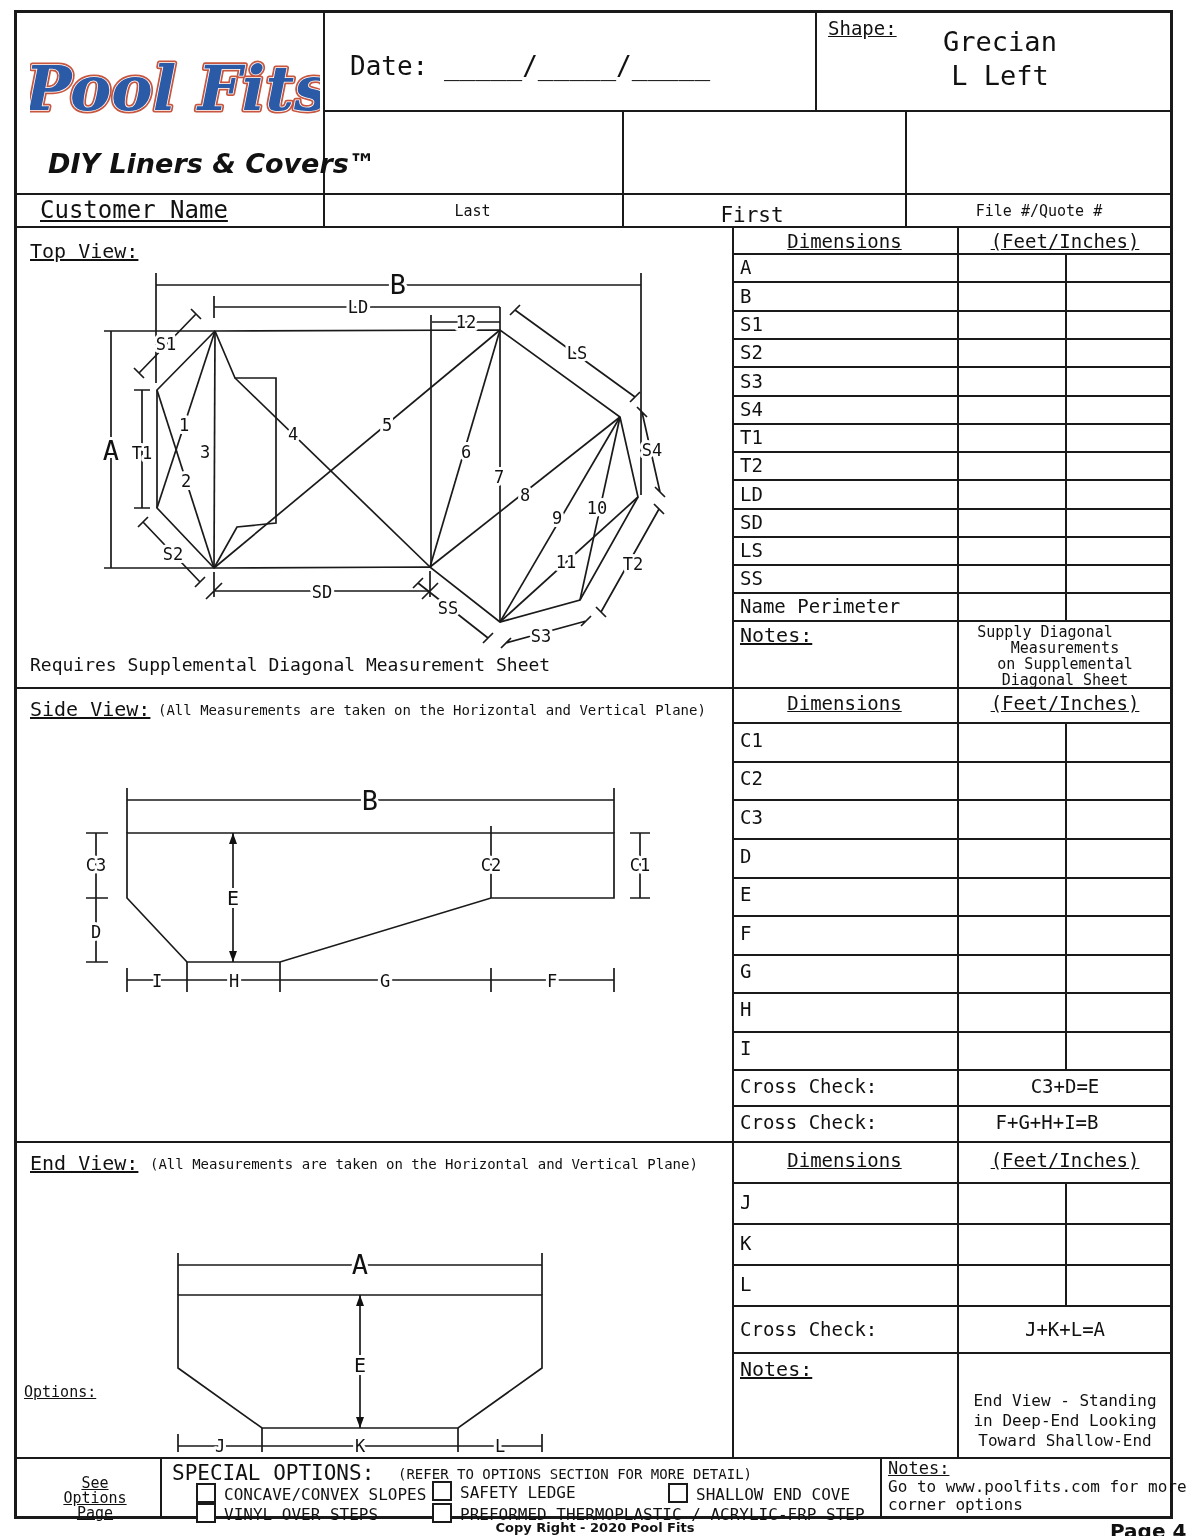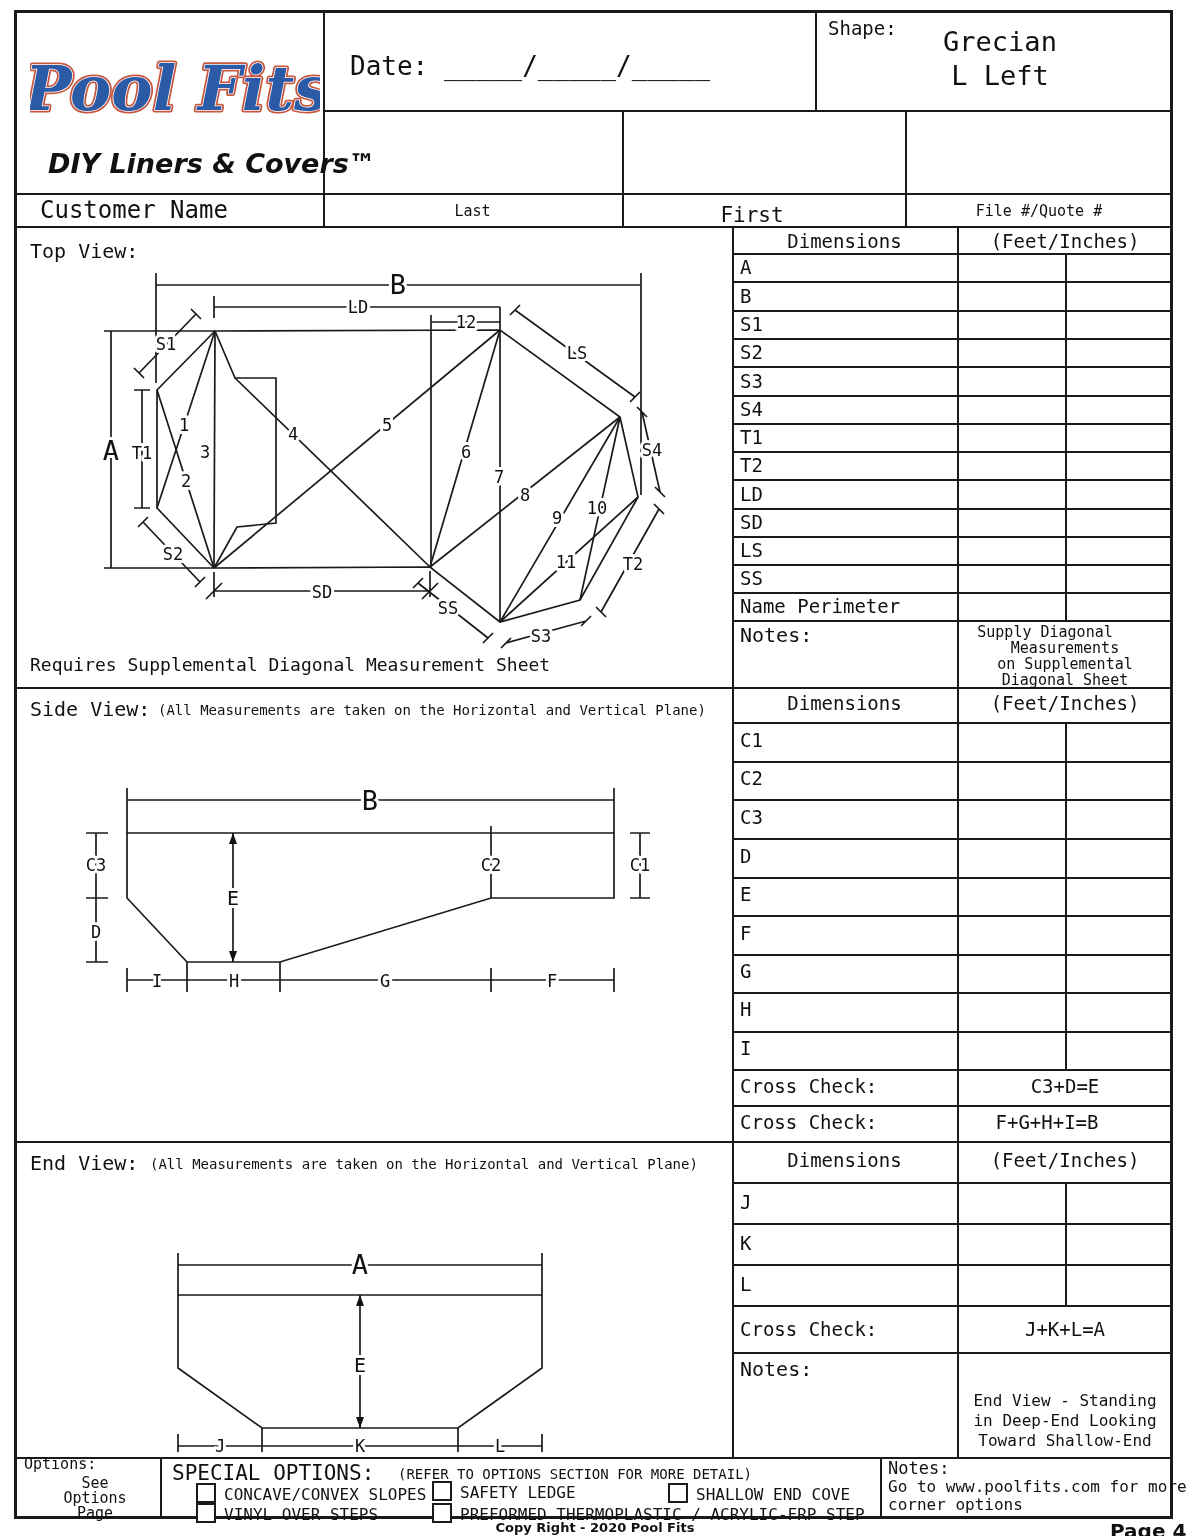--- a/index.html
+++ b/index.html
@@ -1,21 +1,21 @@
 <!DOCTYPE html>
 <html><head>
 <meta charset="utf-8">
 <style>
   html,body{margin:0;padding:0;background:#fff}
   #page{position:relative;width:1187px;height:1536px;background:#fff;overflow:hidden;
         font-family:"DejaVu Sans Mono",monospace;color:#111}
   .hl,.vl{position:absolute;background:#1a1a1a;display:block}
   .hl{height:2px}.vl{width:2px}
   .t{position:absolute;white-space:pre;color:#111;line-height:1.15}
-  .u{}
+  .u{text-decoration:underline}
   .ctr{text-align:center}
   .border{position:absolute;border:3px solid #1a1a1a;box-sizing:border-box}
   svg{position:absolute}
   svg text{font-family:"DejaVu Sans Mono",monospace;fill:#111;text-anchor:middle;
            paint-order:stroke;stroke:#fff;stroke-width:6px;stroke-linejoin:round}
   svg .big{font-size:27px}
   svg .mid{font-size:20px}
   svg .sm{font-size:17px}
   svg path,svg line{stroke:#1a1a1a;stroke-width:1.7;fill:none}
   .cb{display:inline-block;width:16px;height:16px;border:2px solid #1a1a1a;vertical-align:-3px;margin-right:8px;background:#fff}
@@ -243,21 +243,21 @@
     <path d="M178,1446 L542,1446 M178,1434 L178,1452 M262,1428 L262,1452 M458,1428 L458,1452 M542,1434 L542,1452"></path>
     <text class="big" x="360" y="1274">A</text>
     <text class="mid" x="360" y="1372">E</text>
     <text class="sm" x="220" y="1452">J</text>
     <text class="sm" x="360" y="1452">K</text>
     <text class="sm" x="500" y="1452">L</text>
   </svg>
 
   <i class="vl" style="left:160px;top:1457px;height:62px"></i>
   <i class="vl" style="left:880px;top:1457px;height:62px"></i>
-  <div class="t u" style="left:24px;top:1456px;font-size:15px">Options:</div>
+  <div class="t u" style="left:24px;top:1384px;font-size:15px">Options:</div>
   <div class="t u ctr" style="left:40px;top:1475px;width:110px;font-size:15px">See</div>
   <div class="t u ctr" style="left:40px;top:1490px;width:110px;font-size:15px">Options</div>
   <div class="t u ctr" style="left:40px;top:1505px;width:110px;font-size:15px">Page</div>
   <div class="t" style="left:172px;top:1461px;font-size:21px">SPECIAL OPTIONS:</div>
   <div class="t" style="left:398px;top:1466px;font-size:14px">(REFER TO OPTIONS SECTION FOR MORE DETAIL)</div>
   <div class="t" style="left:196px;top:1483px;font-size:16px"><span class="cb"></span><span>CONCAVE/CONVEX SLOPES</span></div>
   <div class="t" style="left:432px;top:1481px;font-size:16px"><span class="cb"></span><span>SAFETY LEDGE</span></div>
   <div class="t" style="left:668px;top:1483px;font-size:16px"><span class="cb"></span><span>SHALLOW END COVE</span></div>
   <div class="t" style="left:196px;top:1503px;font-size:16px"><span class="cb"></span><span>VINYL OVER STEPS</span></div>
   <div class="t" style="left:432px;top:1503px;font-size:16px"><span class="cb"></span><span>PREFORMED THERMOPLASTIC / ACRYLIC-FRP STEP</span></div>

